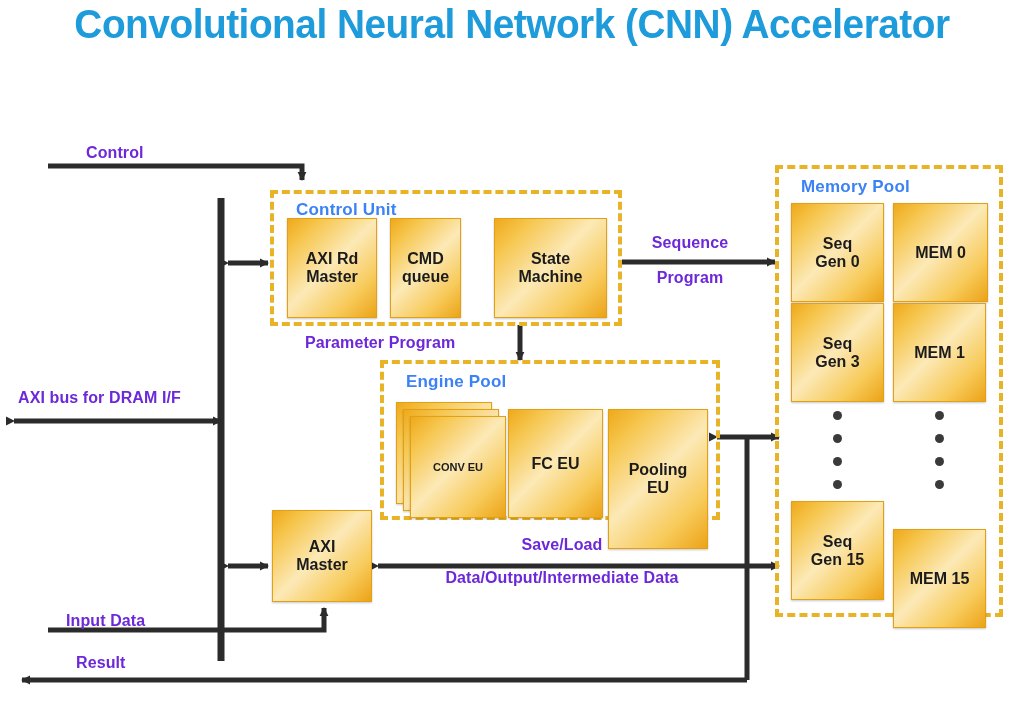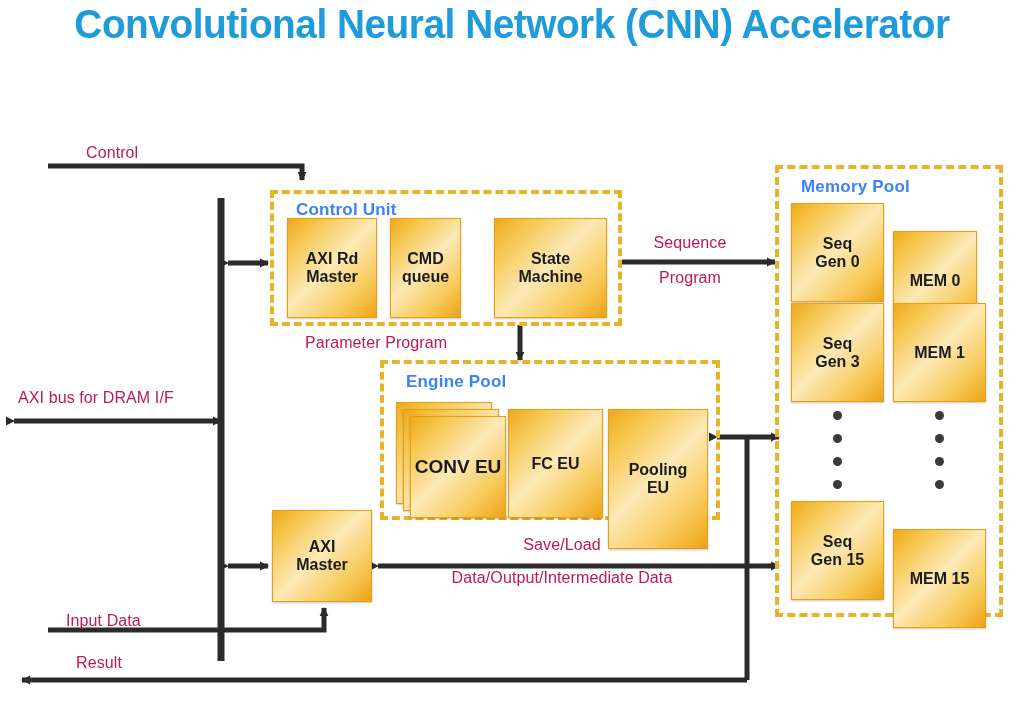--- a/index.html
+++ b/index.html
@@ -30,33 +30,33 @@
 
   
   .blk{
     position:absolute;box-sizing:border-box;
     border:1px solid #E2A014;
     background:linear-gradient(135deg,#EFA91B 0%,#F6C64E 18%,#FCE9B6 48%,#F7C957 78%,#ECA318 100%);
     display:flex;align-items:center;justify-content:center;text-align:center;
     font-size:16px;font-weight:bold;color:#1b1b1b;line-height:1.12;
     box-shadow:0 1px 2px rgba(0,0,0,.22);
   }
-  .blk.small{font-size:19px;}
+  .blk.small{font-size:11px;}
   .blk .t{padding:0 2px;}
 
   
   .stackcopy{
     position:absolute;box-sizing:border-box;border:1px solid #E2A014;
     background:linear-gradient(135deg,#EFA91B 0%,#F6C64E 20%,#FBE3A7 50%,#F4C248 80%,#E9A016 100%);
     box-shadow:0 1px 2px rgba(0,0,0,.2);
   }
 
   
   .wlab{
-    position:absolute;font-size:16px;font-weight:normal;color:#be185d;
+    position:absolute;font-size:16px;font-weight:bold;color:#6d28d9;
     white-space:nowrap;letter-spacing:0.1px;
   }
   .wlab.c{transform:translateX(-50%);}
 
   
   .dots{position:absolute;display:flex;flex-direction:column;align-items:center;}
   .dots i{display:block;width:9px;height:9px;border-radius:50%;background:#3a3a3a;margin:7px 0;}
 </style>
 </head>
 <body>
@@ -176,21 +176,21 @@
       <span>Gen 3</span>
     </span>
   </div>
   <div class="blk" style="left:791px;top:501px;width:93px;height:99px;">
     <span class="t">
       <span>Seq</span><br>
       <span>Gen 15</span>
     </span>
   </div>
 
-  <div class="blk" style="left:893px;top:203px;width:84px;height:99px;margin-top:28px;">
+  <div class="blk" style="left:893px;top:203px;width:95px;height:99px;">
     <span class="t">MEM 0</span>
   </div>
   <div class="blk" style="left:893px;top:303px;width:93px;height:99px;">
     <span class="t">MEM 1</span>
   </div>
   <div class="blk" style="left:893px;top:501px;width:93px;height:99px;margin-top:28px;">
     <span class="t">MEM 15</span>
   </div>
 
   <div class="dots" style="left:833px;top:404px;">

